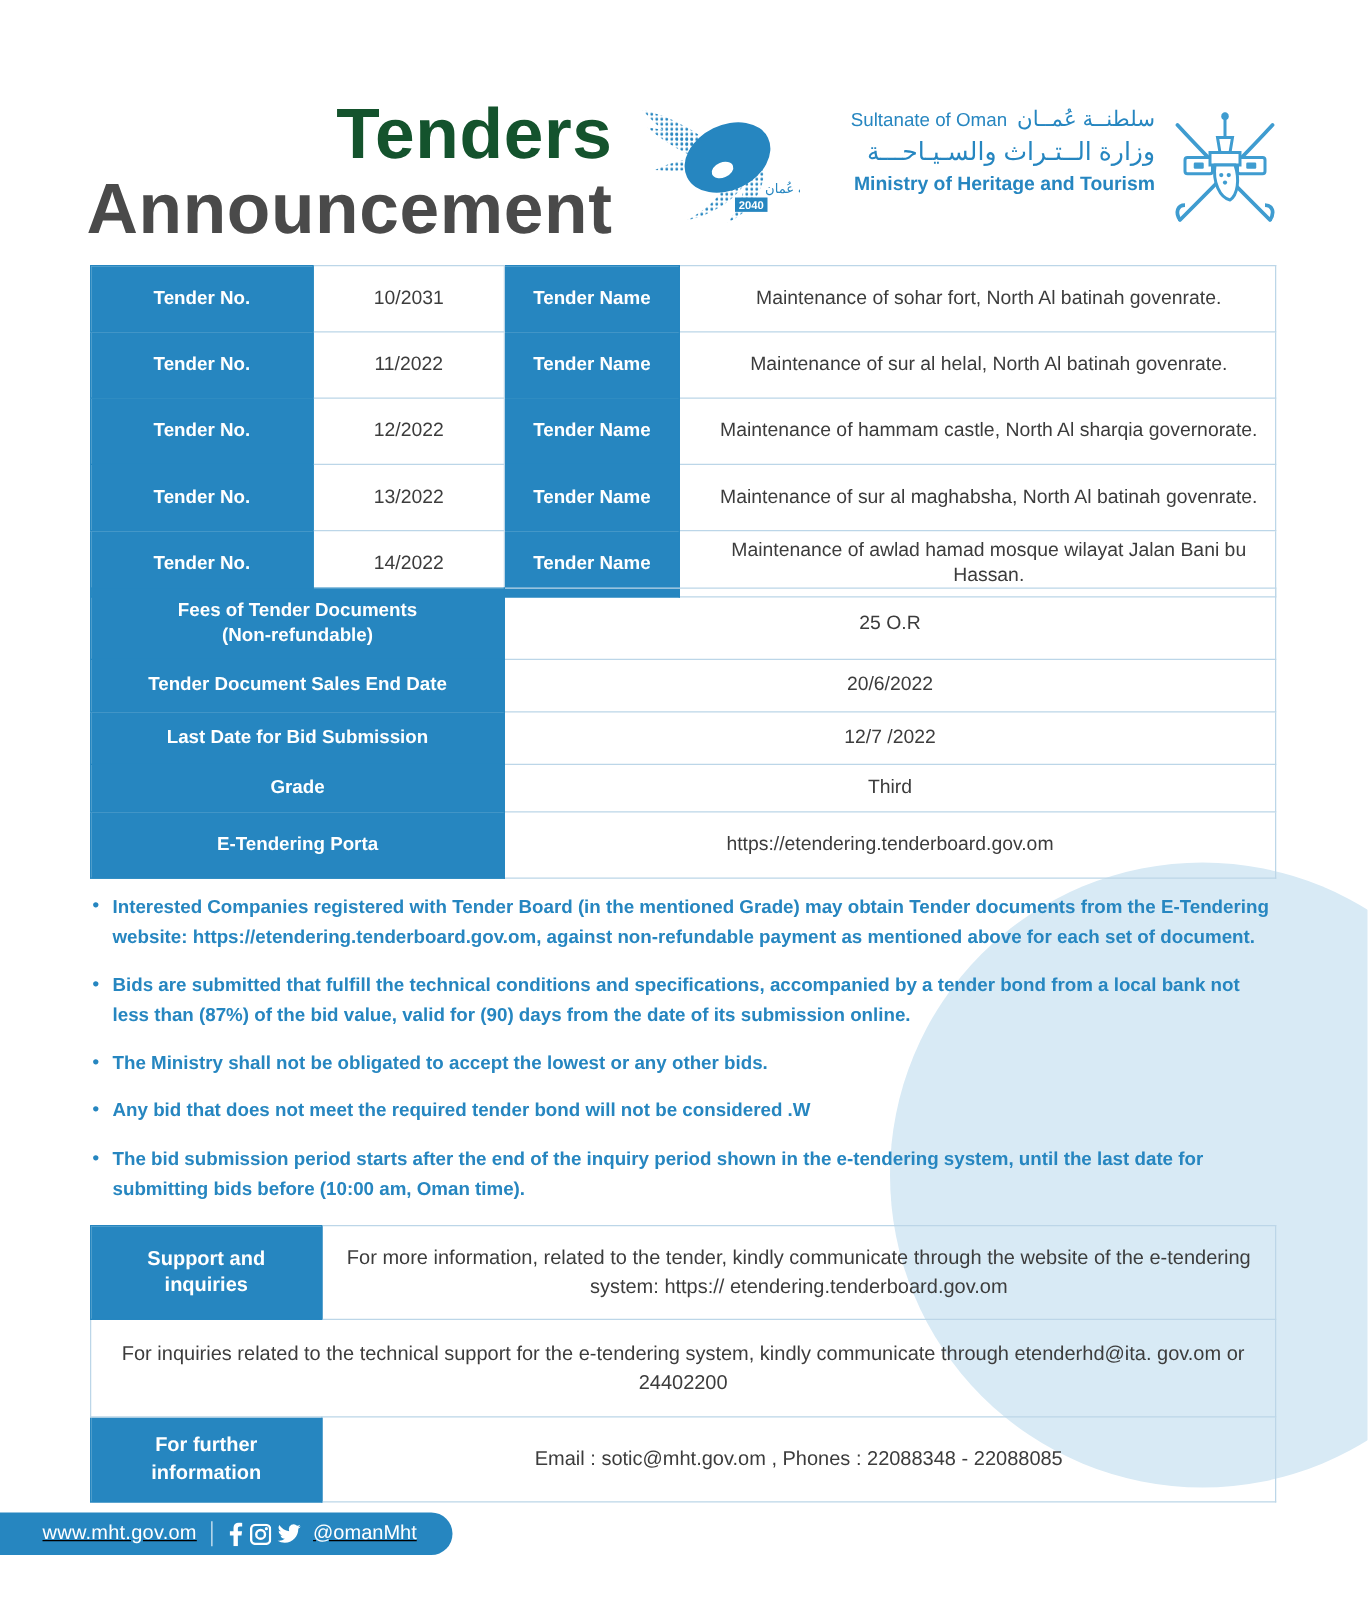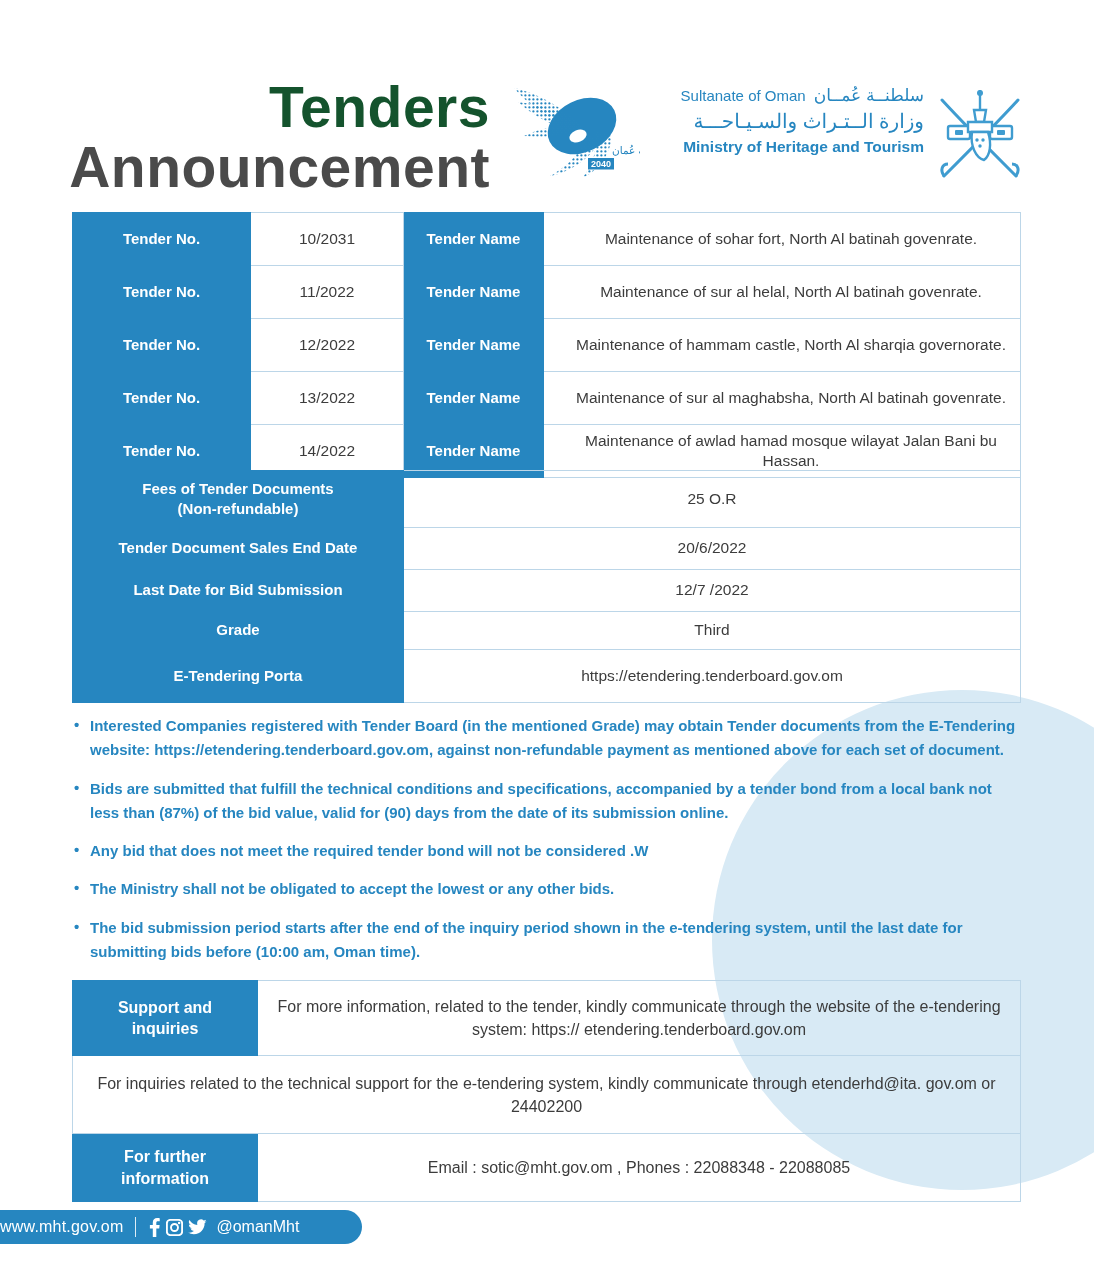--- a/index.html
+++ b/index.html
@@ -183,21 +183,23 @@
   
   .footer-bar {
     position: absolute;
     left: 0; top: 1210px;
     width: 362px;
     height: 34px;
     background: #2686c0;
     border-radius: 0 17px 17px 0;
     display: flex;
     align-items: center;
+    padding-left: 34px;
     gap: 0;
+    text-decoration: underline;
   }
   .footer-url {
     color: #ffffff;
     font-size: 16px;
     letter-spacing: 0.2px;
   }
   .footer-sep {
     width: 1px;
     height: 20px;
     background: #ffffff;
@@ -361,22 +363,22 @@
       <tr style="height:53px">
         <td class="lbl d1" style="white-space:pre-line">E-Tendering Porta</td>
         <td class="val d2">https://etendering.tenderboard.gov.om</td>
       </tr>
     </tbody>
   </table>
 
   <div class="bullets">
     <div class="bullet">Interested Companies registered with Tender Board (in the mentioned Grade) may obtain Tender documents from the E-Tendering website: https://etendering.tenderboard.gov.om, against non-refundable payment as mentioned above for each set of document.</div>
     <div class="bullet">Bids are submitted that fulfill the technical conditions and specifications, accompanied by a tender bond from a local bank not less than (87%) of the bid value, valid for (90) days from the date of its submission online.</div>
+    <div class="bullet"> The Ministry shall not be obligated to accept the lowest or any other bids.</div>
     <div class="bullet"> Any bid that does not meet the required tender bond will not be considered .W</div>
-    <div class="bullet"> The Ministry shall not be obligated to accept the lowest or any other bids.</div>
     <div class="bullet">The bid submission period starts after the end of the inquiry period shown in the e-tendering system, until the last date for submitting bids before (10:00 am, Oman time).</div>
   </div>
 
   <table class="tbl support-table">
     <tbody>
       <tr style="height:73px">
         <td class="lbl s1" style="white-space:pre-line">Support and
 inquiries</td>
         <td class="val s2">For more information, related to the tender, kindly communicate through the website of the e-tendering system: https:// etendering.tenderboard.gov.om</td>
       </tr>

